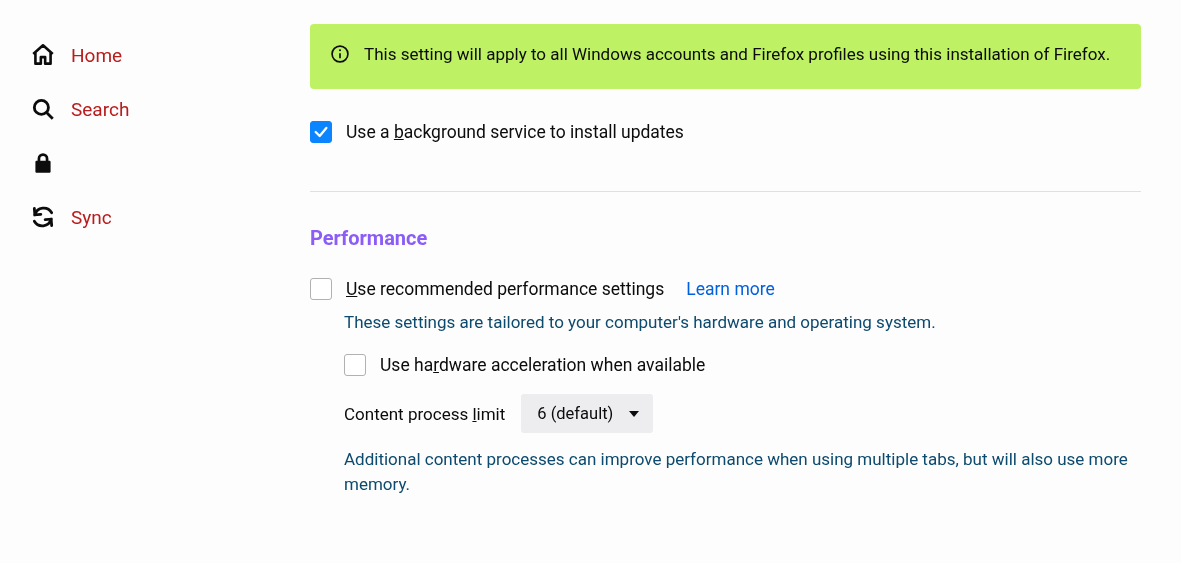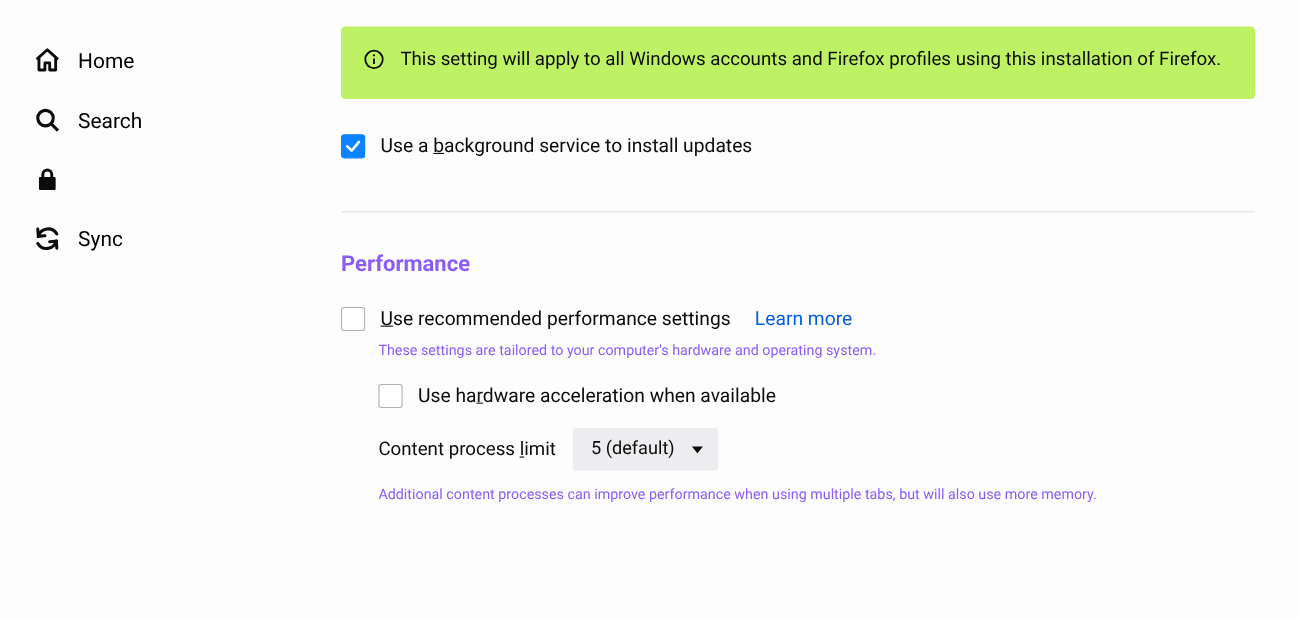--- a/index.html
+++ b/index.html
@@ -19,21 +19,21 @@
       padding: 28px 18px;
       flex-shrink: 0;
     }
     .sidebar-item {
       display: flex;
       align-items: center;
       gap: 15px;
       padding: 14px 0 14px 12px;
       cursor: pointer;
       font-size: 19px;
-      color: #000000;
+      color: #b91c1c;
     }
     .sidebar-item.active { color: #0a84ff; }
     .sidebar-item .icon { width: 26px; height: 26px; display: inline-flex; align-items: center; justify-content: center; }
     .sidebar-item .icon svg { display: block; }
 
     
     .main {
       flex: 1;
       padding: 24px 40px 30px 30px;
     }
@@ -90,22 +90,22 @@
       margin-bottom: 28px;
       color: #8b5cf6;
     }
 
     .link {
       color: #0060df;
       cursor: pointer;
       margin-left: 8px;
     }
     .caption {
-      color: #8b5cf6;
-      font-size: 13px;
+      color: #0c4a6e;
+      font-size: 17px;
       padding-left: 34px;
       margin: 6px 0 20px 0;
       line-height: 1.45;
     }
     .caption.indented2 { padding-left: 34px; margin-left: 0; }
 
     .select-row {
       display: flex;
       align-items: center;
       gap: 16px;
@@ -225,18 +225,18 @@
     <span class="checkbox"></span>
     <span>
       <span>Use ha</span><span class="underline-key">r</span><span>dware acceleration when available</span>
     </span>
   </div>
 
   <div class="select-row">
     <span>
       <span>Content process </span><span class="underline-key">l</span><span>imit</span>
     </span>
-    <div class="dropdown">5 (default)</div>
+    <div class="dropdown">6 (default)</div>
   </div>
 
   <p class="caption indented2">Additional content processes can improve performance when using multiple tabs, but will also use more memory.</p>
 
 </main>
 
 </body></html>

